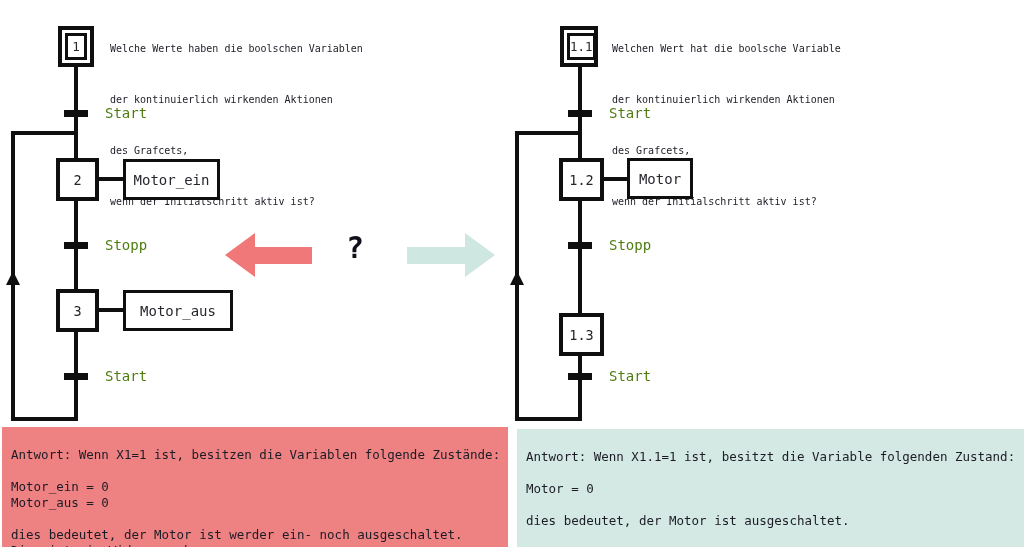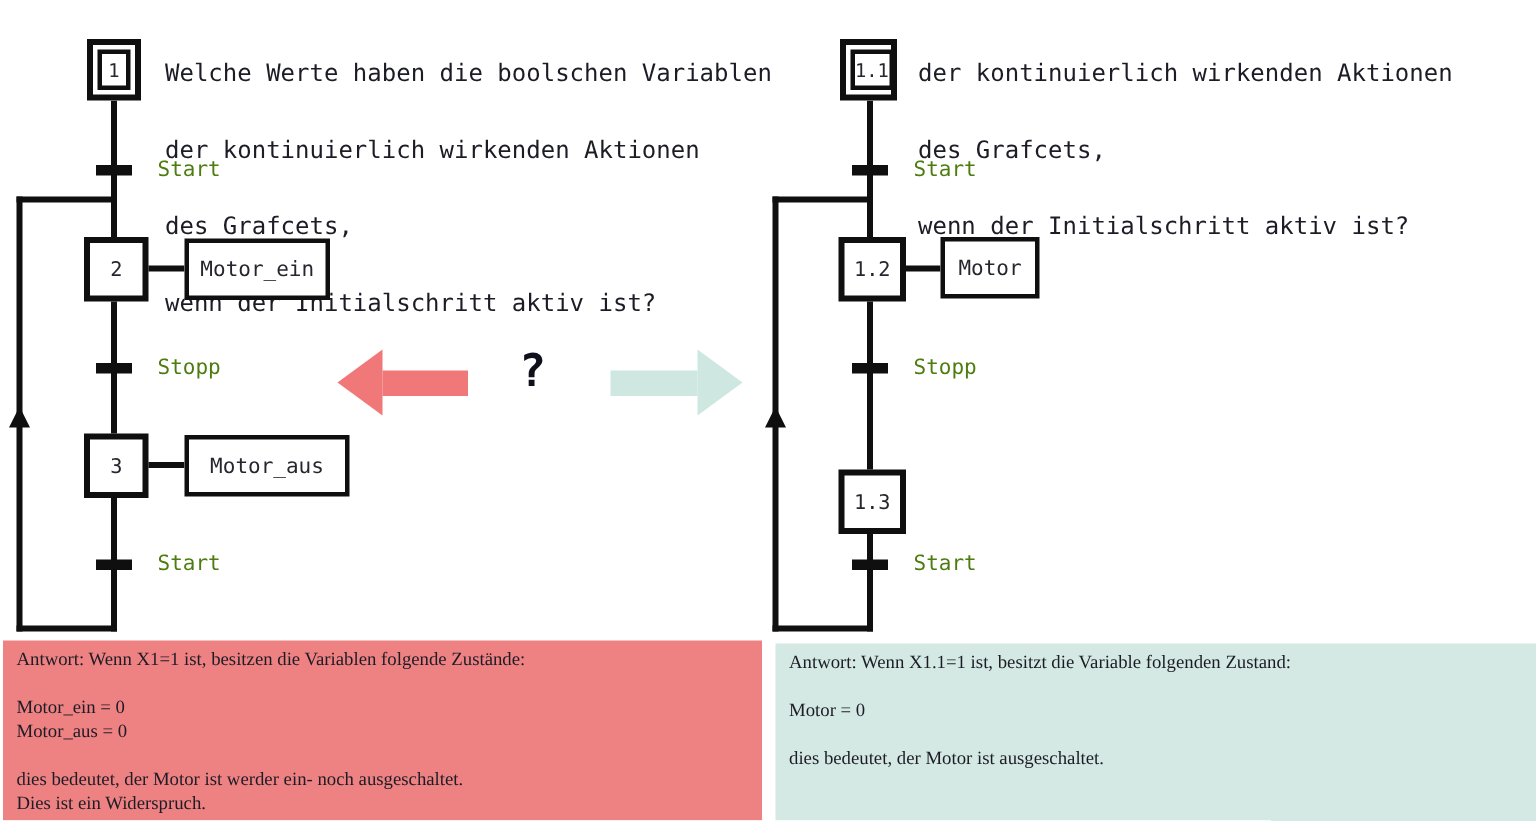--- a/index.html
+++ b/index.html
@@ -3,21 +3,21 @@
 <meta charset="utf-8">
 <style>
   * { margin:0; padding:0; box-sizing:border-box; }
   html,body { background:#fff; }
   .screen {
     position:relative; width:1024px; height:547px; background:#ffffff;
     font-family:"DejaVu Sans Mono","Liberation Mono",monospace;
     color:#1f1f28; overflow:hidden;
   }
   .line { position:absolute; background:#0f0f0f; }
-  .qtext { position:absolute; font-size:16px; line-height:17px; white-space:pre; color:#1c1c26; }
+  .qtext { position:absolute; font-size:10px; line-height:17px; white-space:pre; color:#1c1c26; }
   .init-box {
     position:absolute; border:4px solid #0f0f0f; padding:3px; background:#fff;
     display:flex; align-items:stretch; justify-content:stretch;
   }
   .init-inner {
     border:3px solid #0f0f0f; flex:1; display:flex; align-items:center; justify-content:center;
     font-size:12.5px; color:#26262e; white-space:nowrap;
   }
   .step-box {
     position:absolute; border:4px solid #0f0f0f; background:#fff;
@@ -41,21 +41,21 @@
     position:absolute; width:0; height:0;
     border-top:22px solid transparent; border-bottom:22px solid transparent;
     border-right:30px solid var(--c);
   }
   .head-right {
     position:absolute; width:0; height:0;
     border-top:22px solid transparent; border-bottom:22px solid transparent;
     border-left:30px solid var(--c);
   }
   .qmark { position:absolute; font-size:30px; font-weight:bold; color:#10101c; }
-  .answer-panel { position:absolute; width:506px; height:120px; background:var(--c); padding:4px 0 0 9px;font-family:Liberation Serif, serif; }
+  .answer-panel { position:absolute; width:506px; height:120px; background:var(--c); padding:20px 0 0 9px; }
   .ans-line { height:16px; font-size:12.5px; line-height:16px; white-space:pre; color:#1c1c26; }
 </style>
 </head>
 <body>
 
 <div class="screen">
 
   <div>
 
     <div class="qtext" style="left:110px; top:6px;">
@@ -111,20 +111,21 @@
     <div class="qmark" style="left:346px; top:230px;">?</div>
     <div style="--c: #cee7e0;">
       <div class="arrow-shaft" style="left:407px; top:247px; width:58px; height:17px;"></div>
       <div class="head-right" style="left:465px; top:233px;"></div>
     </div>
   </div>
 
   <div>
 
     <div class="qtext" style="left:612px; top:6px;">
+      <div>Welchen Wert hat die boolsche Variable</div>
       <div>der kontinuierlich wirkenden Aktionen</div>
       <div>des Grafcets,</div>
       <div>wenn der Initialschritt aktiv ist?</div>
     </div>
 
     <div class="line" style="left:578px; top:67px; width:4px; height:354px;"></div>
     <div class="line" style="left:515px; top:131px; width:67px; height:4px;"></div>
     <div class="line" style="left:515px; top:131px; width:4px; height:290px;"></div>
     <div class="line" style="left:515px; top:417px; width:67px; height:4px;"></div>
     <div class="up-arrow" style="left:510px; top:271px;"></div>

